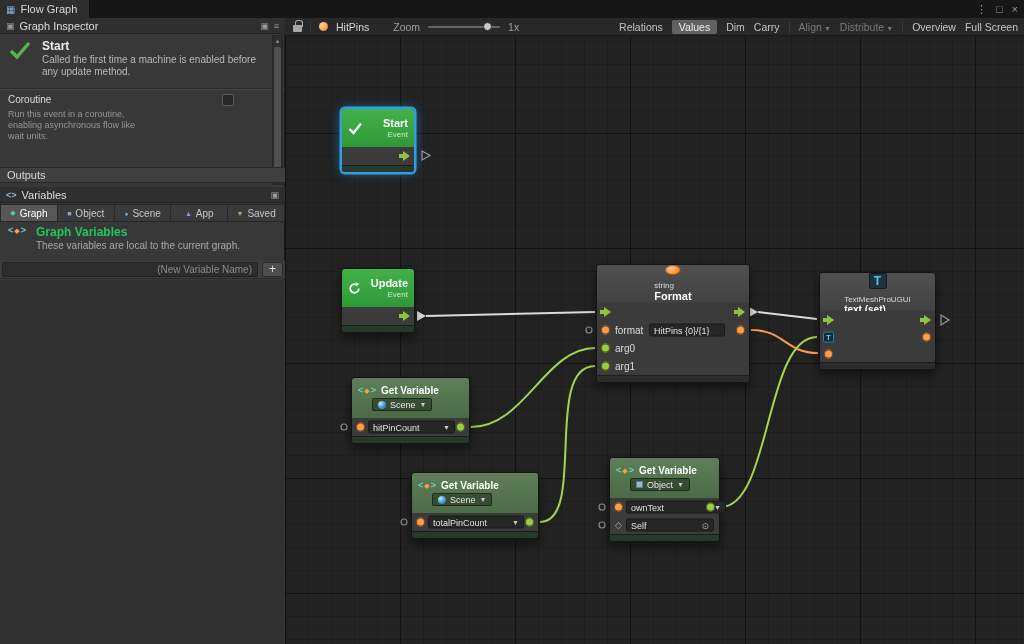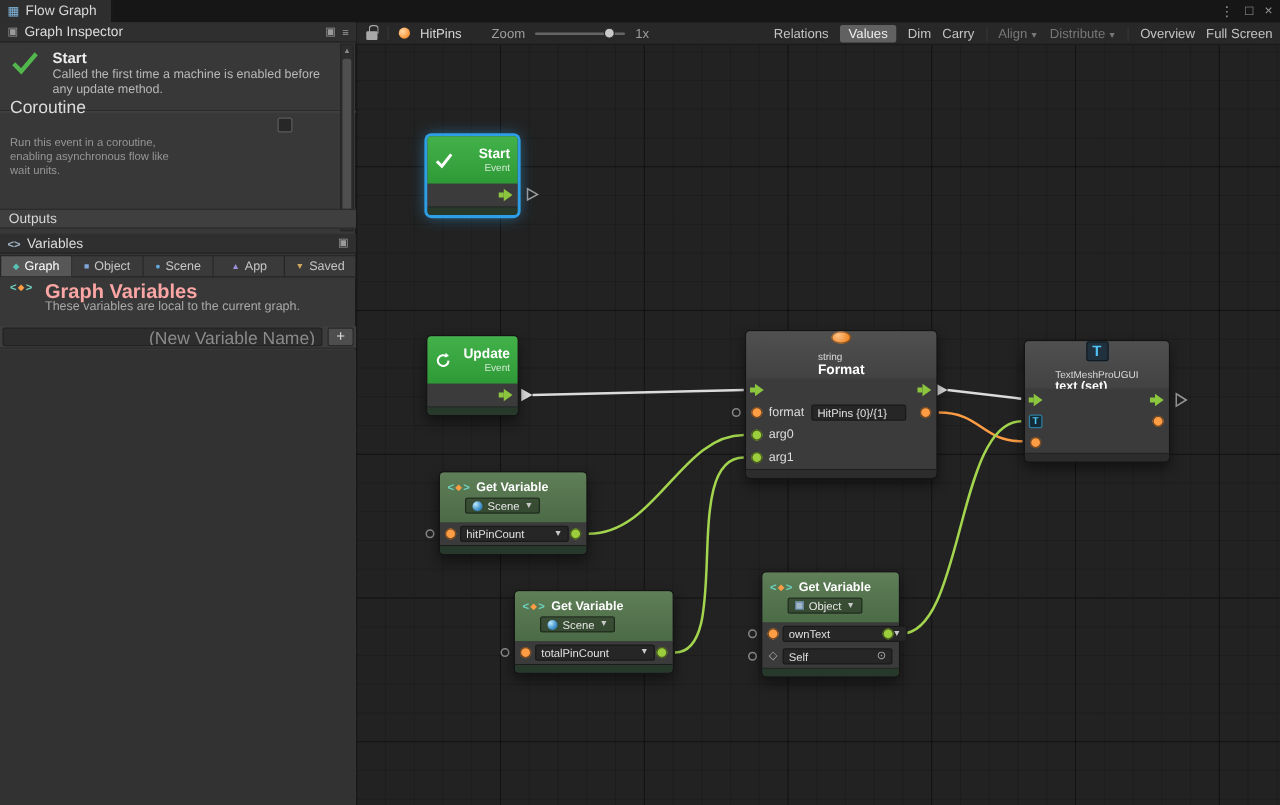--- a/index.html
+++ b/index.html
@@ -15,40 +15,40 @@
   
   .inspector { position:absolute; left:0; top:18px; width:285px; height:626px; background:#383838; border-right:1px solid #1b1b1b; color:#cfcfcf; }
   .section-bar { position:absolute; left:0; width:285px; height:16px; background:#2f2f2f; border-bottom:1px solid #232323; display:flex; align-items:center; gap:5px; padding:0 6px; font-size:11px; color:#dcdcdc; }
   .section-bar .spacer { flex:1; }
   .mini-icon { color:#9a9a9a; font-size:9px; }
   .outputs-bar { position:absolute; left:0; top:149px; width:285px; height:16px; background:#3f3f3f; border-top:1px solid #2a2a2a; border-bottom:1px solid #2a2a2a; display:flex; align-items:center; padding:0 7px; font-size:11px; color:#d6d6d6; }
 
   .start-title { position:absolute; left:42px; top:21px; font-size:12px; font-weight:bold; color:#ececec; }
   .start-desc { position:absolute; left:42px; top:36px; width:222px; font-size:10px; line-height:12px; color:#b8b8b8; }
   .divider { position:absolute; left:0; width:285px; height:0; border-top:1px solid #2b2b2b; border-bottom:1px solid #454545; }
-  .coroutine-label { position:absolute; left:8px; top:59px; font-size:14px; color:#dcdcdc; }
+  .coroutine-label { position:absolute; left:8px; top:76px; font-size:10px; color:#dcdcdc; }
   .checkbox { position:absolute; left:222px; top:76px; width:12px; height:12px; background:#272727; border:1px solid #5a5a5a; border-radius:2px; }
   .coroutine-desc { position:absolute; left:8px; top:91px; width:142px; font-size:9px; line-height:11px; color:#969696; }
 
   .scrollbar { position:absolute; right:1px; top:17px; width:11px; height:150px; background:#2d2d2d; border:1px solid #262626; display:flex; flex-direction:column; }
   .sb-arrow { height:10px; font-size:6px; color:#8a8a8a; text-align:center; line-height:10px; }
   .sb-thumb { flex:1; margin:1px; background:#4f4f4f; border-radius:2px; }
 
   .vars-tabs { position:absolute; left:0; top:186px; width:285px; height:18px; display:flex; }
   .vtab { flex:1; display:flex; align-items:center; justify-content:center; gap:4px; background:#3a3a3a; border:1px solid #262626; border-left:none; font-size:10px; color:#c6c6c6; }
   .vtab:first-child { border-left:1px solid #262626; }
   .vtab.active { background:#575757; color:#fff; }
   .vtab .ticon { font-size:7px; }
 
   .gv-icon { position:absolute; left:8px; top:208px; font-size:12px; font-weight:bold; }
-  .gv-title { position:absolute; left:36px; top:207px; font-size:16px; font-weight:bold; color:#fca5a5; }
+  .gv-title { position:absolute; left:36px; top:207px; font-size:12px; font-weight:bold; color:#22c55e; }
   .gv-desc { position:absolute; left:36px; top:222px; font-size:10px; color:#a8a8a8; }
 
   .newvar-row { position:absolute; left:0; top:243px; width:285px; height:18px; background:#3d3d3d; border-bottom:1px solid #2a2a2a; }
-  .newvar-input { position:absolute; left:2px; top:1px; width:256px; height:15px; background:#2d2d2d; border:1px solid #222; border-radius:2px; color:#9a9a9a; font-size:14px; text-align:right; padding:0 5px; outline:none; }
+  .newvar-input { position:absolute; left:2px; top:1px; width:256px; height:15px; background:#2d2d2d; border:1px solid #222; border-radius:2px; color:#9a9a9a; font-size:10px; text-align:right; padding:0 5px; outline:none; }
   .newvar-input::placeholder { color:#8a8a8a; }
   .addvar-btn { position:absolute; right:2px; top:1px; width:21px; height:15px; background:#4e4e4e; border:1px solid #2a2a2a; border-radius:2px; color:#ddd; font-size:12px; line-height:13px; text-align:center; }
   .vars-empty { position:absolute; left:0; top:262px; width:285px; height:364px; background:#323232; }
 
   
   .canvas { position:absolute; left:285px; top:18px; width:739px; height:626px; overflow:hidden;
     background-color:#222222;
     background-image:
       linear-gradient(rgba(0,0,0,.38) 1px, transparent 1px),
       linear-gradient(90deg, rgba(0,0,0,.38) 1px, transparent 1px),

